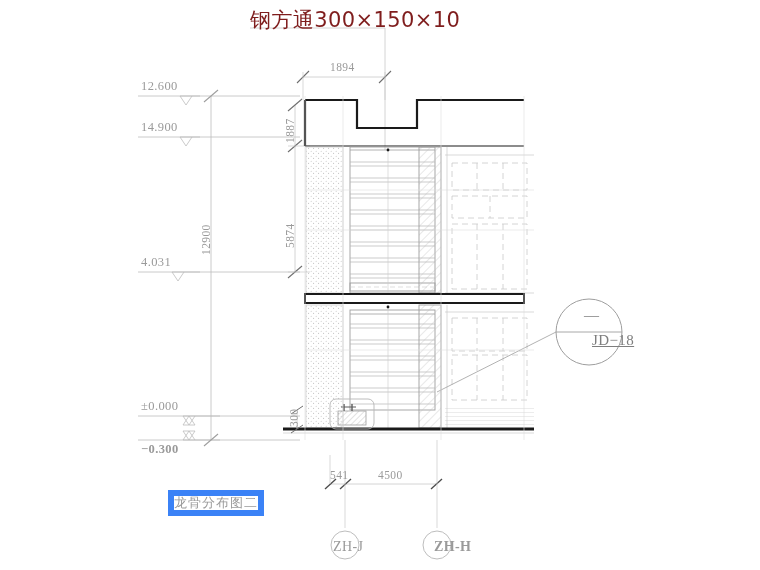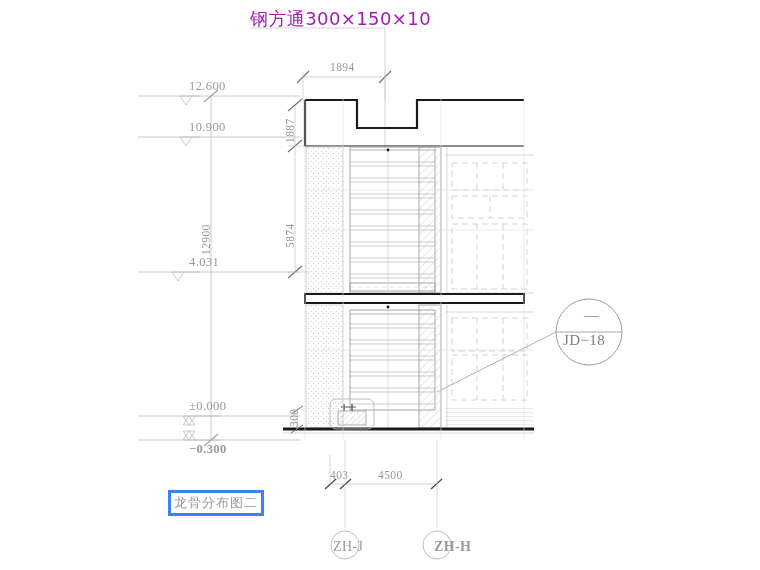--- a/index.html
+++ b/index.html
@@ -28,41 +28,41 @@
   }
   .lbl {
     position: absolute;
     white-space: nowrap;
     color: #9a9a9a;
     font-family: "Liberation Serif", serif;
     letter-spacing: 0.4px;
     line-height: 1;
     user-select: none;
   }
-  .lbl-elev { font-size: 12.5px; margin-left: 48px; }
+  .lbl-elev { font-size: 12.5px; }
   .lbl-dim  { font-size: 11.5px; }
-  .lbl-top  { font-size: 18px; color: #a21caf; }
+  .lbl-top  { font-size: 21px; color: #7f1d1d; }
   .lbl-cjk  { font-family: "DejaVu Sans", sans-serif; }
   .rot90 {
     transform: rotate(-90deg);
     transform-origin: left top;
   }
   .lbl-detail-tag {
     font-family: "Liberation Serif", serif;
     font-size: 15px;
     color: #7e7e7e;
   }
   .lbl-axis {
     font-family: "Liberation Serif", serif;
     font-size: 14px;
     color: #9a9a9a;
   }
   .title-box {
     position: absolute;
-    border: 3px solid #3b82f6;
+    border: 6px solid #3b82f6;
     box-sizing: border-box;
     display: flex;
     align-items: center;
     justify-content: center;
   }
   .title-box span {
     font-family: "DejaVu Sans", sans-serif;
     font-size: 13px;
     color: #9a9a9a;
     letter-spacing: 1px;
@@ -289,36 +289,36 @@
       <line x1="524" y1="96" x2="524" y2="440"></line>
       <line x1="305" y1="190" x2="534" y2="190"></line>
       <line x1="305" y1="230" x2="534" y2="230"></line>
       <line x1="305" y1="350" x2="534" y2="350"></line>
     </g>
   </svg>
 
   <div class="lbl lbl-top lbl-cjk" style="left:250px; top:10px;">钢方通300×150×10</div>
 
   <div class="lbl lbl-elev" style="left:141px; top:80px;">12.600</div>
-  <div class="lbl lbl-elev" style="left:141px; top:121px;">10.900</div>
+  <div class="lbl lbl-elev" style="left:141px; top:121px;">14.900</div>
   <div class="lbl lbl-elev" style="left:141px; top:256px;">4.031</div>
   <div class="lbl lbl-elev" style="left:141px; top:400px;">±0.000</div>
   <div class="lbl lbl-elev" style="left:141px; top:443px;font-weight:bold;">−0.300</div>
 
   <div class="lbl lbl-dim rot90" style="left:201px; top:255px;">12900</div>
   <div class="lbl lbl-dim rot90" style="left:285px; top:143px;">1887</div>
   <div class="lbl lbl-dim rot90" style="left:285px; top:248px;">5874</div>
   <div class="lbl lbl-dim rot90" style="left:289px; top:427px;">300</div>
 
   <div class="lbl lbl-dim" style="left:330px; top:62px;">1894</div>
-  <div class="lbl lbl-dim" style="left:330px; top:470px;">403</div>
+  <div class="lbl lbl-dim" style="left:330px; top:470px;">541</div>
   <div class="lbl lbl-dim" style="left:378px; top:470px;">4500</div>
 
   <div class="lbl lbl-detail-tag" style="left:584px; top:308px;">—</div>
-  <div class="lbl lbl-detail-tag" style="left:563px; top:333px;">JD−18</div>
+  <div class="lbl lbl-detail-tag" style="left:592px; top:333px;text-decoration:underline;">JD−18</div>
 
   <div class="lbl lbl-axis" style="left:333px; top:540px;">ZH-J</div>
   <div class="lbl lbl-axis" style="left:434px; top:540px;font-weight:bold;">ZH-H</div>
 
   <div class="title-box" style="left:168px; top:490px; width:96px; height:26px;">
     <span class="lbl-cjk">龙骨分布图二</span>
   </div>
 
 </div>
 

